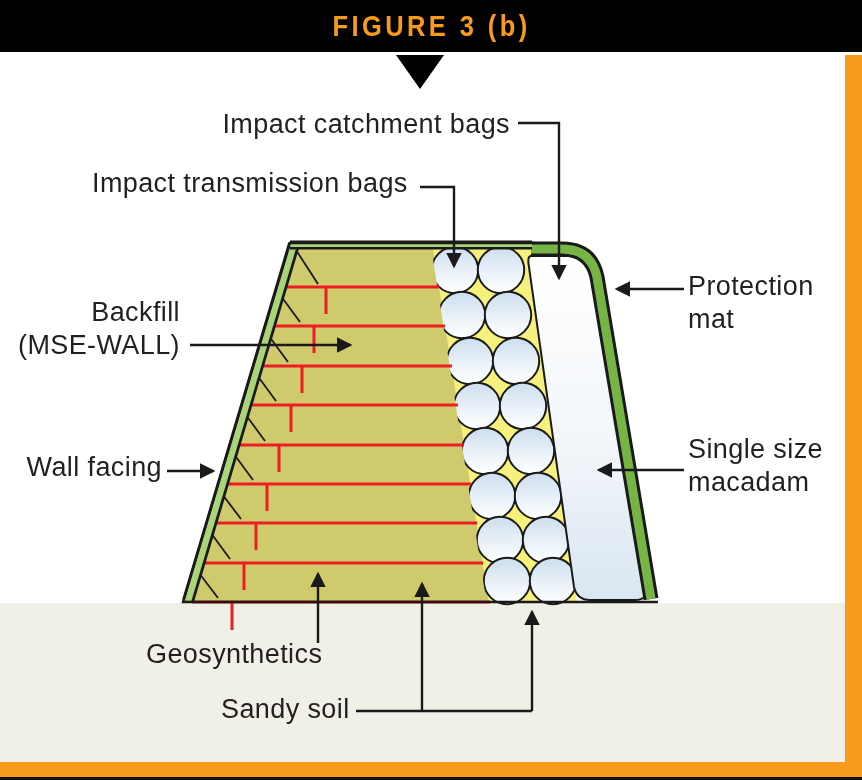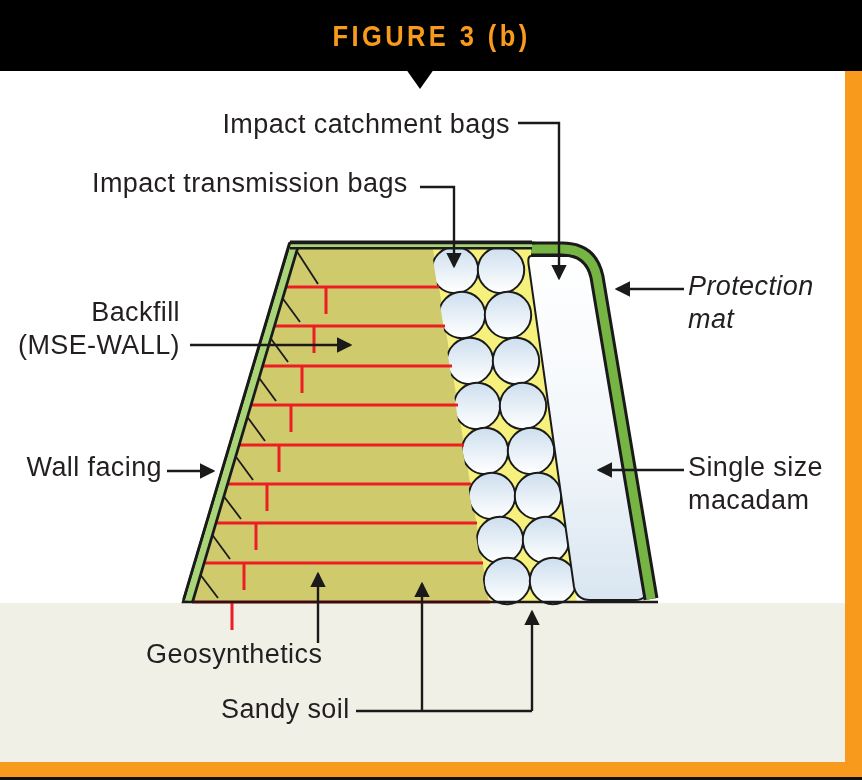--- a/index.html
+++ b/index.html
@@ -11,40 +11,40 @@
     --lgreen:#A9D578;
     --dgreen:#76B544;
     --red:#EE1C24;
     --beige:#F1F0E7;
   }
   html,body{margin:0;padding:0;background:#888;}
   .stage{
     position:relative;width:862px;height:780px;background:#ffffff;
     font-family:"Liberation Sans",sans-serif;overflow:hidden;margin:0 auto;
   }
-  .header{position:absolute;top:0;left:0;right:0;height:71px;background:#000;
+  .header{position:absolute;top:0;left:0;right:0;height:52px;background:#000;
     display:flex;align-items:center;justify-content:center;z-index:6;}
   .header-title{color:var(--orange);font-weight:700;font-size:30px;letter-spacing:4px;
     transform:scaleX(0.85);white-space:nowrap;}
   .pointer{position:absolute;left:396px;top:55px;width:0;height:0;z-index:6;
     border-left:24px solid transparent;border-right:24px solid transparent;border-top:34px solid #000;}
   .ground{position:absolute;left:0;right:0;top:603px;height:159px;background:var(--beige);z-index:1;}
   .right-strip{position:absolute;right:0;top:55px;bottom:0;width:17px;background:var(--orange);z-index:2;}
   .bottom-orange{position:absolute;left:0;right:0;top:762px;height:18px;background:var(--orange);z-index:2;}
   .bottom-black{position:absolute;left:0;right:0;bottom:0;height:3px;background:#111;z-index:3;}
   svg.diagram{position:absolute;left:0;top:0;z-index:4;}
   .label{position:absolute;font-size:27px;font-weight:300;color:var(--ink);
     letter-spacing:0.4px;line-height:33px;white-space:nowrap;z-index:5;}
   .t-right{text-align:right;}
   .lbl-catchment{top:108px;right:352px;margin-left:33px;}
   .lbl-transmission{top:167px;left:76px;margin-left:16px;}
   .lbl-backfill{top:296px;right:682px;}
   .lbl-wallfacing{top:451px;right:700px;}
-  .lbl-protection{top:270px;left:688px;font-style:italic;}
-  .lbl-macadam{top:451px;left:688px;}
+  .lbl-protection{top:270px;left:688px;}
+  .lbl-macadam{top:433px;left:688px;}
   .lbl-geo{top:638px;left:146px;}
   .lbl-sandy{top:693px;left:221px;}
 </style>
 </head>
 <body>
 
 <div class="stage">
 
   <div class="ground"></div>
   <div class="right-strip"></div>

